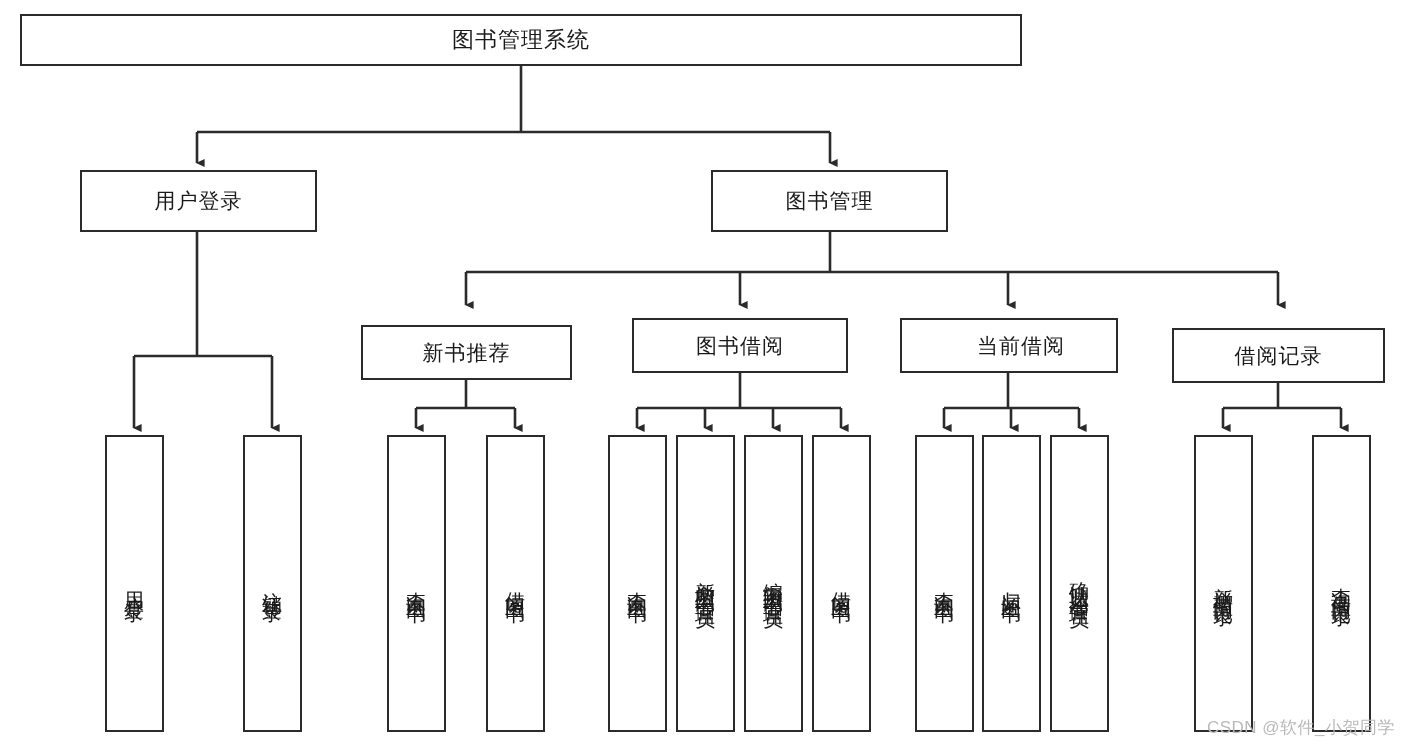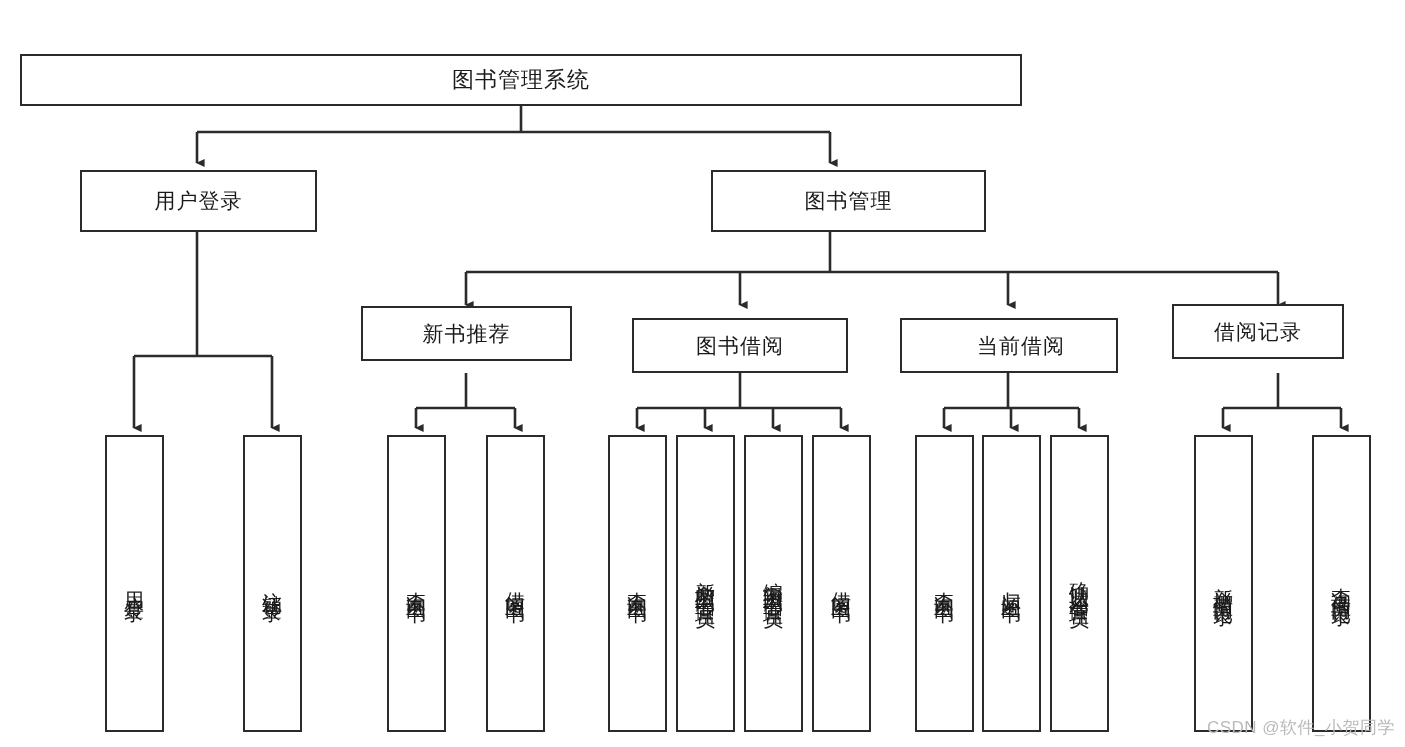--- a/index.html
+++ b/index.html
@@ -36,21 +36,20 @@
     justify-content: center;
     color: #1a1a1a;
   }
   .node.horiz {
     font-size: 21px;
     letter-spacing: 1px;
     line-height: 1.1;
   }
   .node.root {
     font-size: 22px;
-    margin-top: 40px;
   }
   .node.leaf {
     font-size: 20px;
     align-items: center;
     justify-content: center;
   }
   .vtext {
     writing-mode: vertical-rl;
     text-orientation: upright;
     -webkit-writing-mode: vertical-rl;
@@ -130,34 +129,34 @@
     </g>
   </svg>
 
   <div class="node root horiz" style="left:20px; top:14px; width:1002px; height:52px;">
     <span class="htext">图书管理系统</span>
   </div>
 
   <div class="node horiz" style="left:80px; top:170px; width:237px; height:62px;">
     <span class="htext">用户登录</span>
   </div>
-  <div class="node horiz" style="left:711px; top:170px; width:275px; height:62px;">
+  <div class="node horiz" style="left:711px; top:170px; width:237px; height:62px;">
     <span class="htext">图书管理</span>
   </div>
 
-  <div class="node horiz" style="left:361px; top:306px; width:211px; height:55px;">
+  <div class="node horiz" style="left:361px; top:325px; width:211px; height:55px;">
     <span class="htext">新书推荐</span>
   </div>
   <div class="node horiz" style="left:632px; top:318px; width:216px; height:55px;">
     <span class="htext">图书借阅</span>
   </div>
   <div class="node horiz" style="left:900px; top:318px; width:218px; height:55px;padding-left:24px;">
     <span class="htext">当前借阅</span>
   </div>
-  <div class="node horiz" style="left:1172px; top:304px; width:172px; height:55px;">
+  <div class="node horiz" style="left:1172px; top:328px; width:213px; height:55px;">
     <span class="htext">借阅记录</span>
   </div>
 
   <div class="node leaf" style="left:105px; top:435px; width:59px; height:297px;">
     <span class="vtext">用户登录</span>
   </div>
   <div class="node leaf" style="left:243px; top:435px; width:59px; height:297px;">
     <span class="vtext">注销登录</span>
   </div>
 

